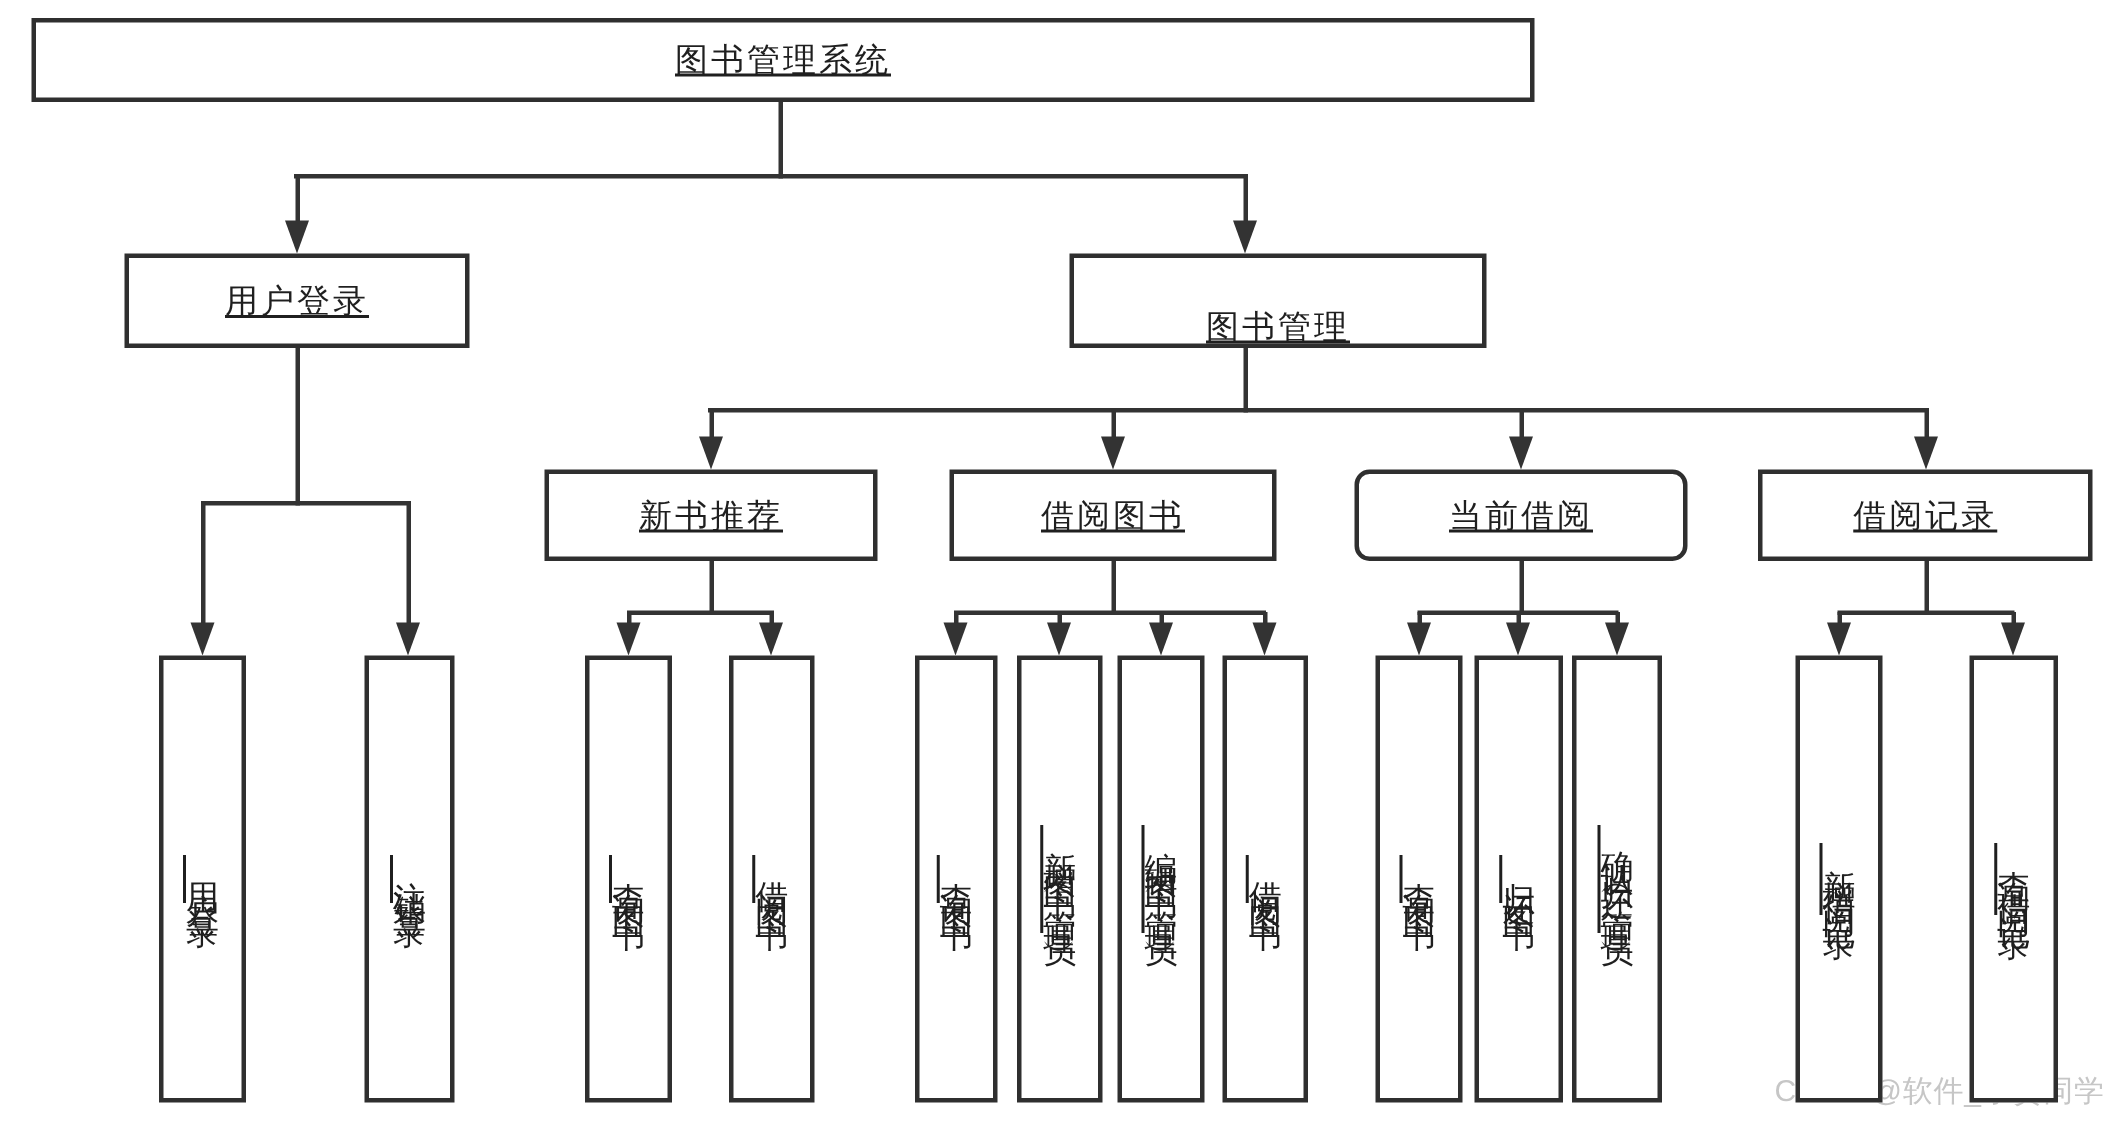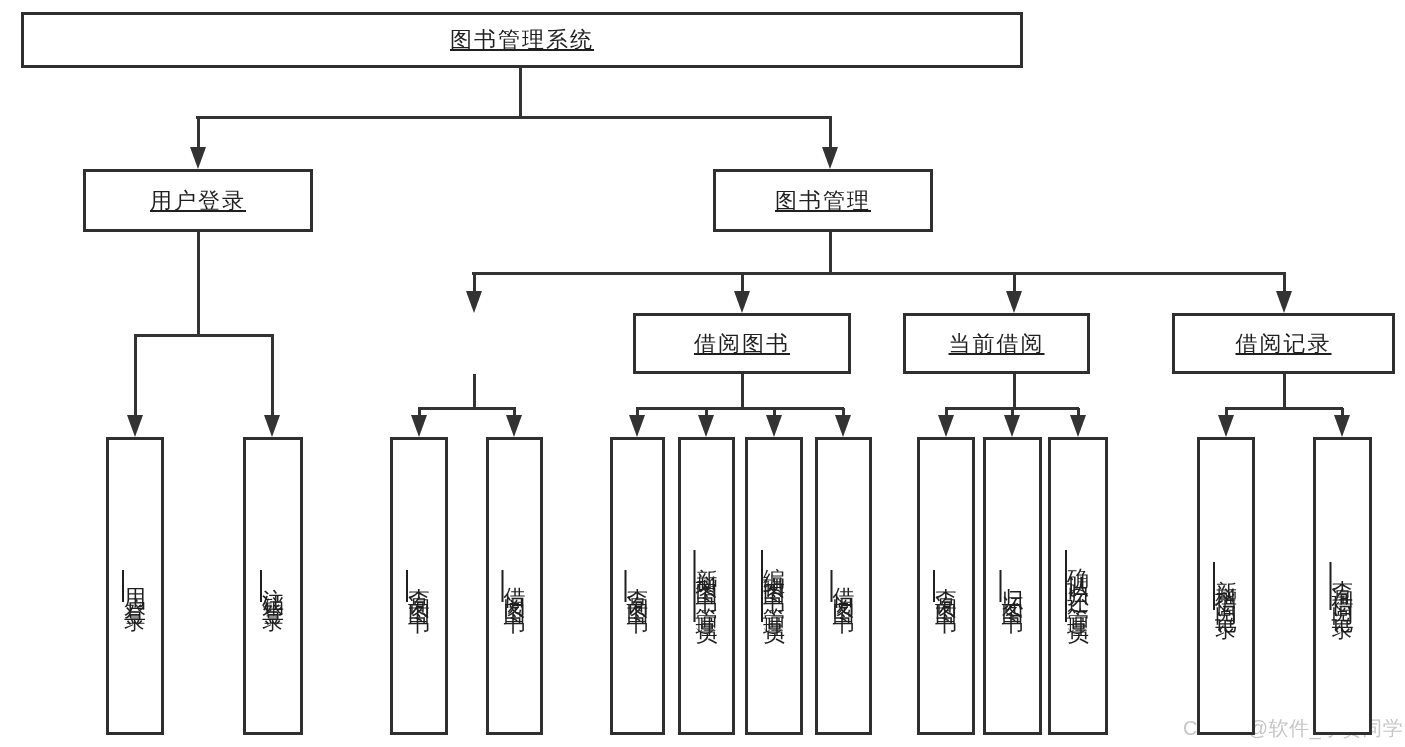--- a/index.html
+++ b/index.html
@@ -85,27 +85,30 @@
     <div class="line" style="left: 1224.5px; top: 408px; width: 3px; height: 9px;"></div>
     <div class="arrowhead" style="left: 1218px; top: 415px;"></div>
     <div class="line" style="left: 1340.5px; top: 408px; width: 3px; height: 9px;"></div>
     <div class="arrowhead" style="left: 1334px; top: 415px;"></div>
     <div class="node" style="left: 21px; top: 12px; width: 1002px; height: 56px; font-size: 22px;">
       <span>图书管理系统</span>
     </div>
     <div class="node" style="left: 83px; top: 169px; width: 230px; height: 63px; font-size: 22px;">
       <span>用户登录</span>
     </div>
-    <div class="node" style="left: 713px; top: 169px; width: 220px; height: 63px; font-size: 22px;">
+    <div class="node" style="left: 713px; top: 169px; width: 278px; height: 63px; font-size: 22px; align-items: flex-end;">
       <span>图书管理</span>
+    </div>
+    <div class="node" style="left: 363px; top: 313px; width: 222px; height: 61px; font-size: 22px;">
+      <span>新书推荐</span>
     </div>
     <div class="node" style="left: 633px; top: 313px; width: 218px; height: 61px; font-size: 22px;">
       <span>借阅图书</span>
     </div>
-    <div class="node" style="left: 903px; top: 313px; width: 187px; height: 61px; font-size: 22px;">
+    <div class="node" style="left: 903px; top: 313px; width: 222px; height: 61px; font-size: 22px; border-radius: 10px;">
       <span>当前借阅</span>
     </div>
     <div class="node" style="left: 1172px; top: 313px; width: 223px; height: 61px; font-size: 22px;">
       <span>借阅记录</span>
     </div>
     <div class="node vertical" style="left: 106px; top: 437px; width: 58px; height: 298px; font-size: 22px;">
       <span>用户登录</span>
     </div>
     <div class="node vertical" style="left: 243px; top: 437px; width: 60px; height: 298px; font-size: 22px;">
       <span>注销登录</span>

